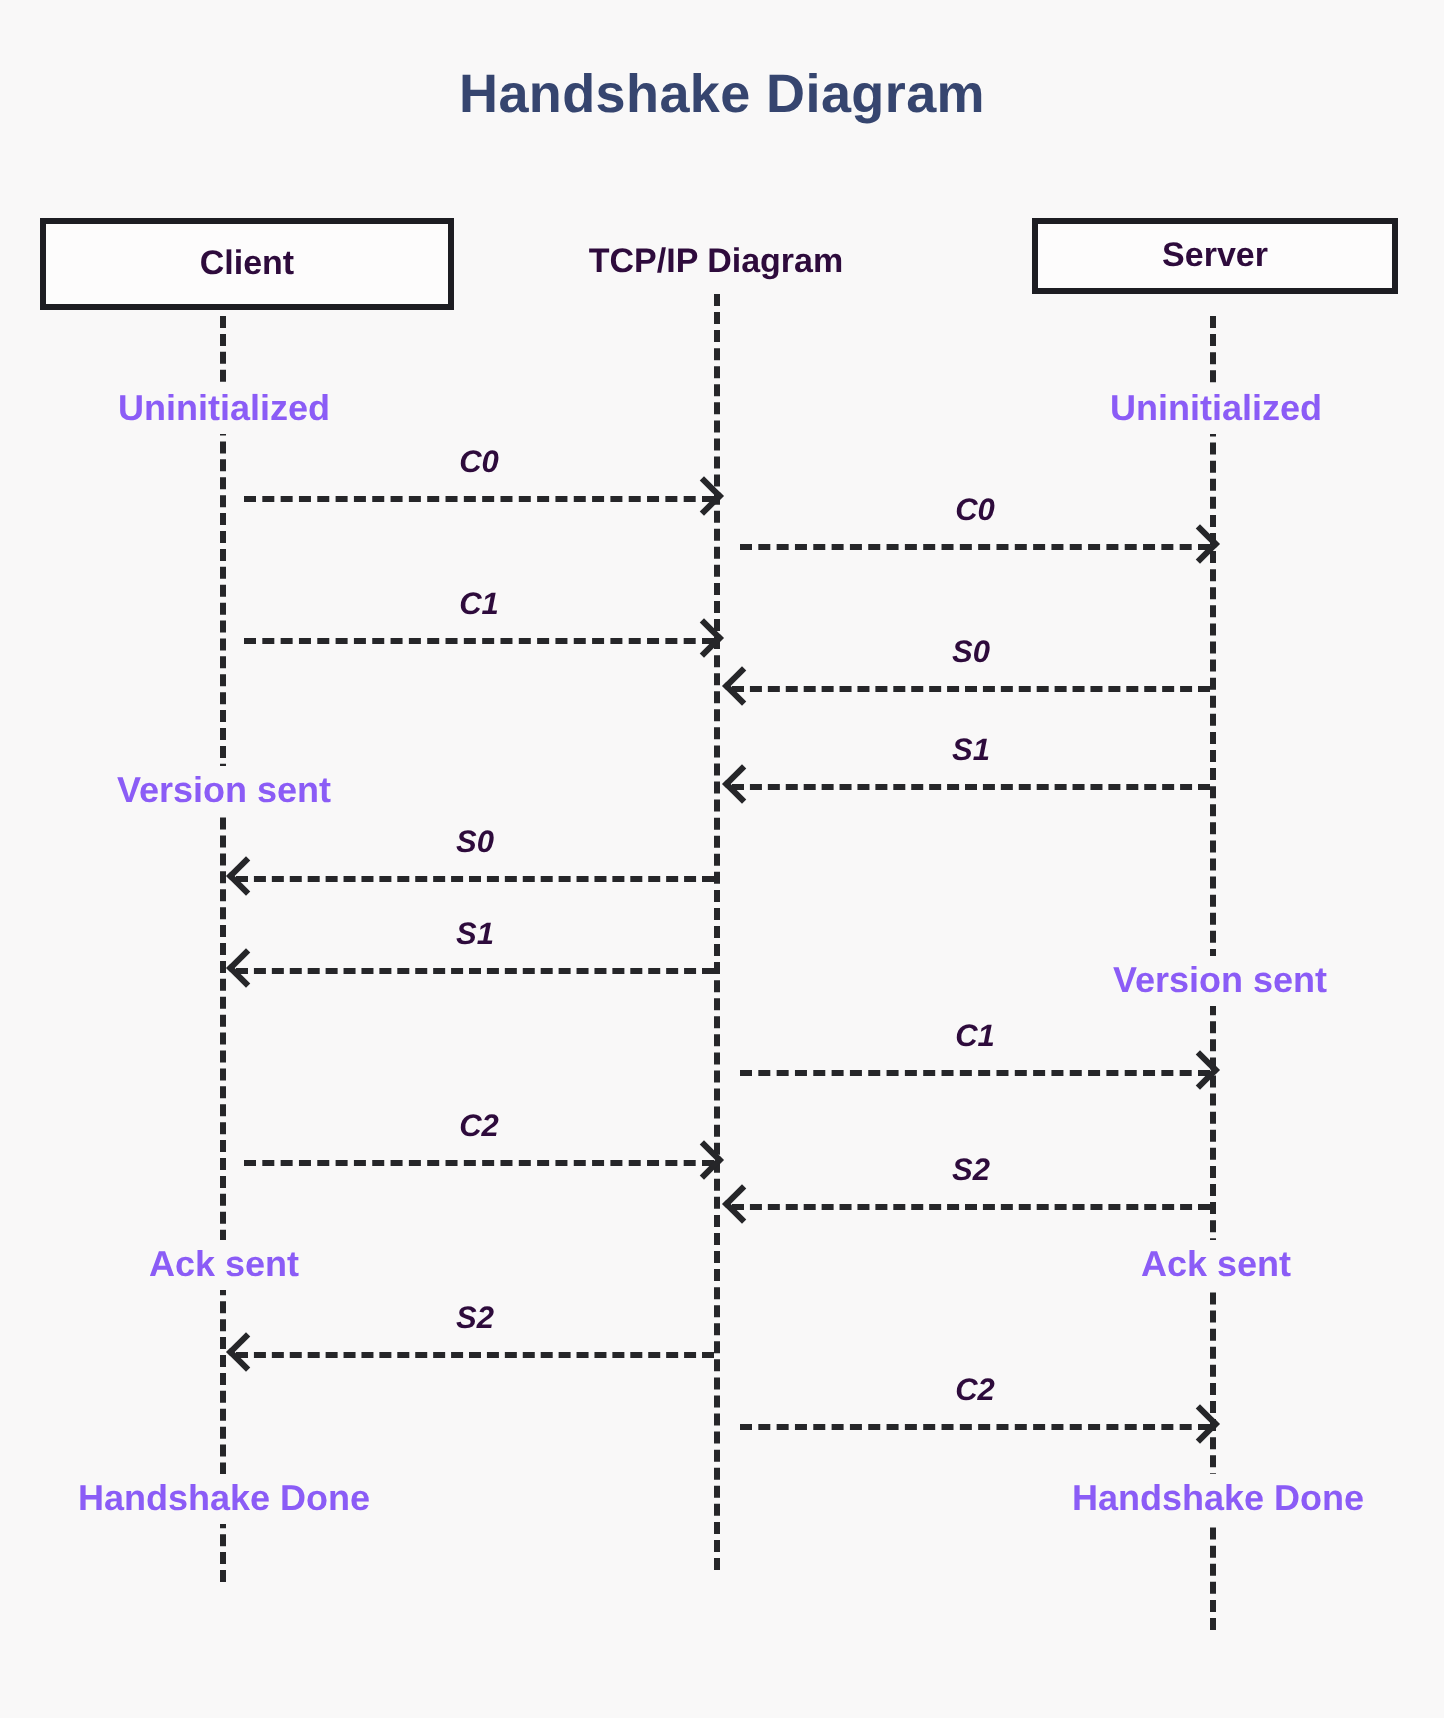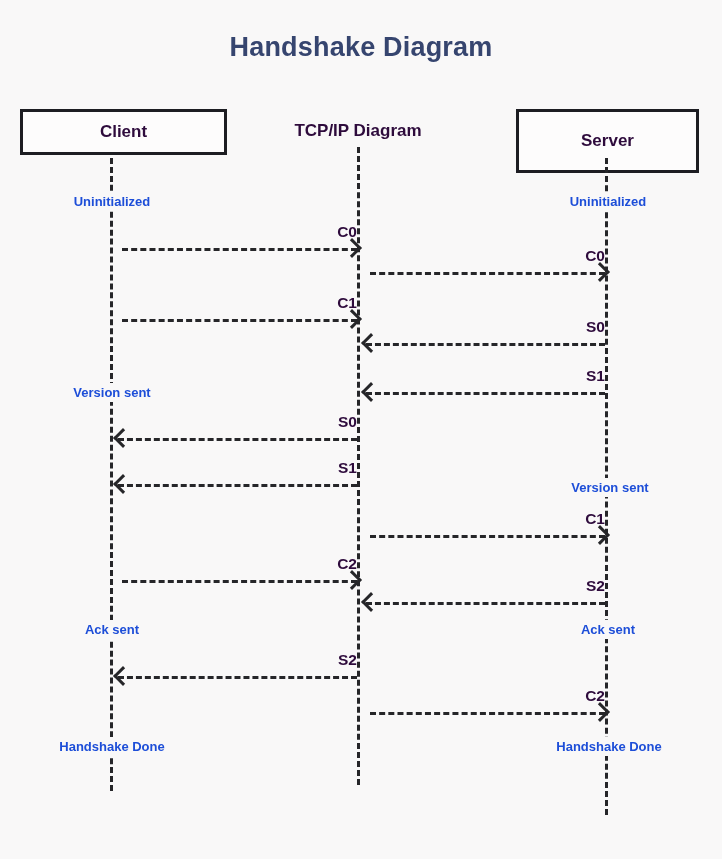--- a/index.html
+++ b/index.html
@@ -42,21 +42,21 @@
     display: flex;
     align-items: center;
     justify-content: center;
   }
   .actor-box .actor-label {
     font-size: 17px;
     font-weight: bold;
     color: #2e0b3c;
   }
   #actor-client { left: 20px;  top: 109px; width: 207px; height: 46px; text-align: center; }
-  #actor-server { left: 516px; top: 109px; width: 183px; height: 64px; }
+  #actor-server { left: 516px; top: 109px; width: 183px; height: 38px; }
 
   
   #actor-network {
     position: absolute;
     left: 258px;
     top: 121px;
     width: 200px;
     text-align: center;
     font-size: 17px;
     font-weight: bold;
@@ -69,23 +69,23 @@
     width: 0;
     border-left: 3px dashed #262629;
   }
   #lifeline-client  { left: 110px; top: 158px; height: 633px; }
   #lifeline-network { left: 357px; top: 147px; height: 638px; }
   #lifeline-server  { left: 605px; top: 158px; height: 657px; }
 
   
   .state-label {
     position: absolute;
-    font-size: 13px;
-    font-weight: bold;
-    color: #1d4ed8;
+    font-size: 18px;
+    font-weight: bold;
+    color: #8b5cf6;
     white-space: nowrap;
     background: #f9f8f8;
     padding: 2px 4px;
     text-align: center;
     transform: translateX(-50%);
   }
 
   
   .message {
     position: absolute;
@@ -97,25 +97,26 @@
     top: 0;
     width: 100%;
     height: 0;
     border-top: 3px dashed #262629;
   }
   .message .msg-label {
     position: absolute;
     left: 0;
     width: 100%;
     bottom: 7px;
-    text-align: right;
+    text-align: center;
     font-size: 15.5px;
     font-weight: bold;
     color: #2e0b3c;
     white-space: nowrap;
+    font-style: italic;
   }
   
   .message .msg-head {
     position: absolute;
     top: -7px;
     width: 11px;
     height: 11px;
     border-top: 3px solid #262629;
     border-right: 3px solid #262629;
   }

